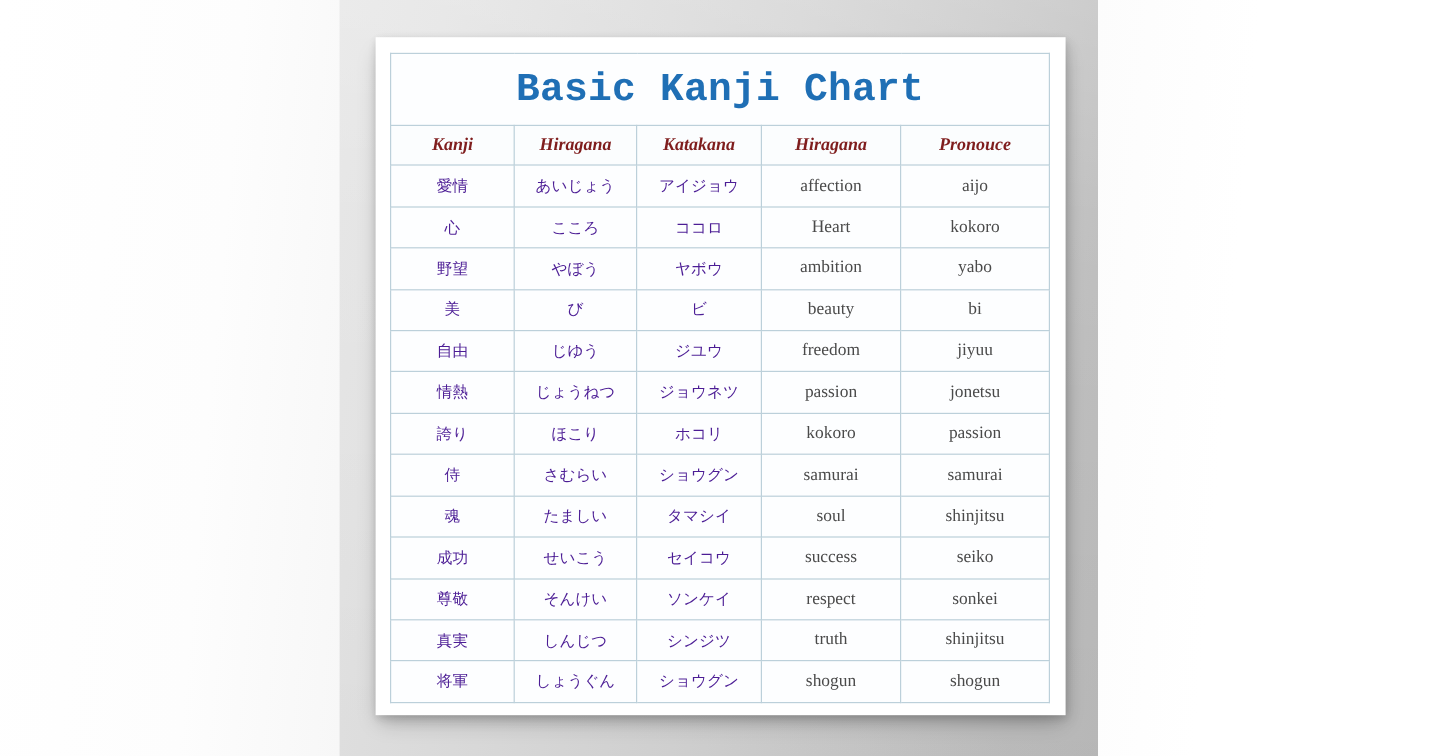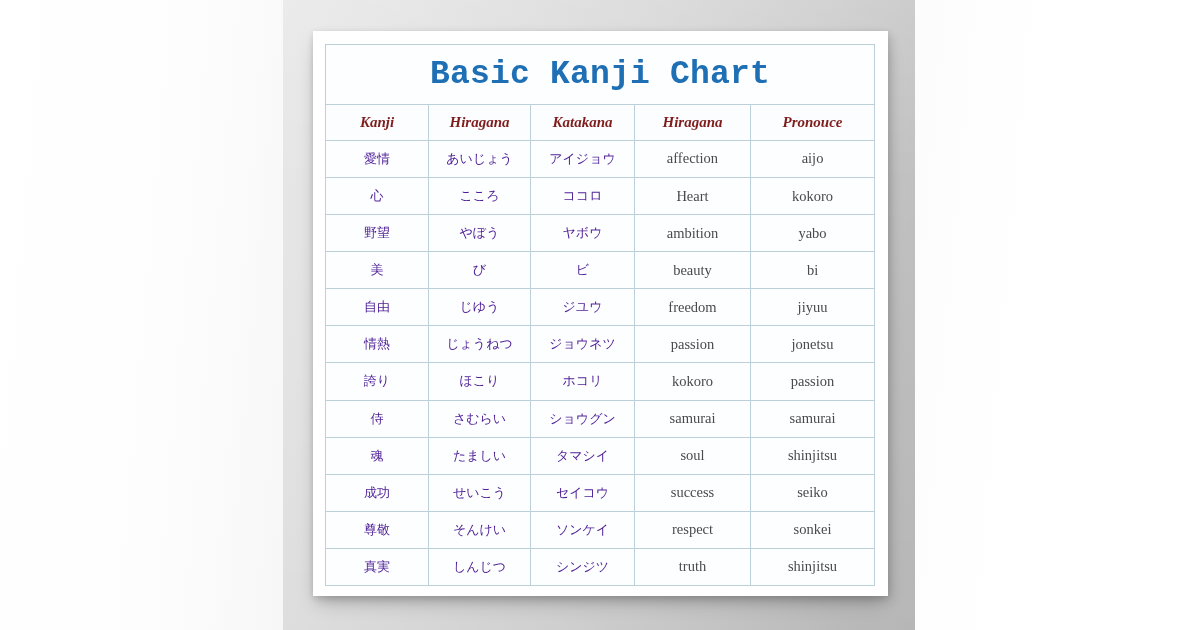--- a/index.html
+++ b/index.html
@@ -258,17 +258,24 @@
             <td>respect</td>
             <td>sonkei</td>
           </tr>
           <tr>
             <td class="jp">真実</td>
             <td class="jp">しんじつ</td>
             <td class="jp">シンジツ</td>
             <td>truth</td>
             <td>shinjitsu</td>
           </tr>
+          <tr>
+            <td class="jp">将軍</td>
+            <td class="jp">しょうぐん</td>
+            <td class="jp">ショウグン</td>
+            <td>shogun</td>
+            <td>shogun</td>
+          </tr>
         </tbody>
     </table>
 
   </div>
 </div>
 
 </body></html>

